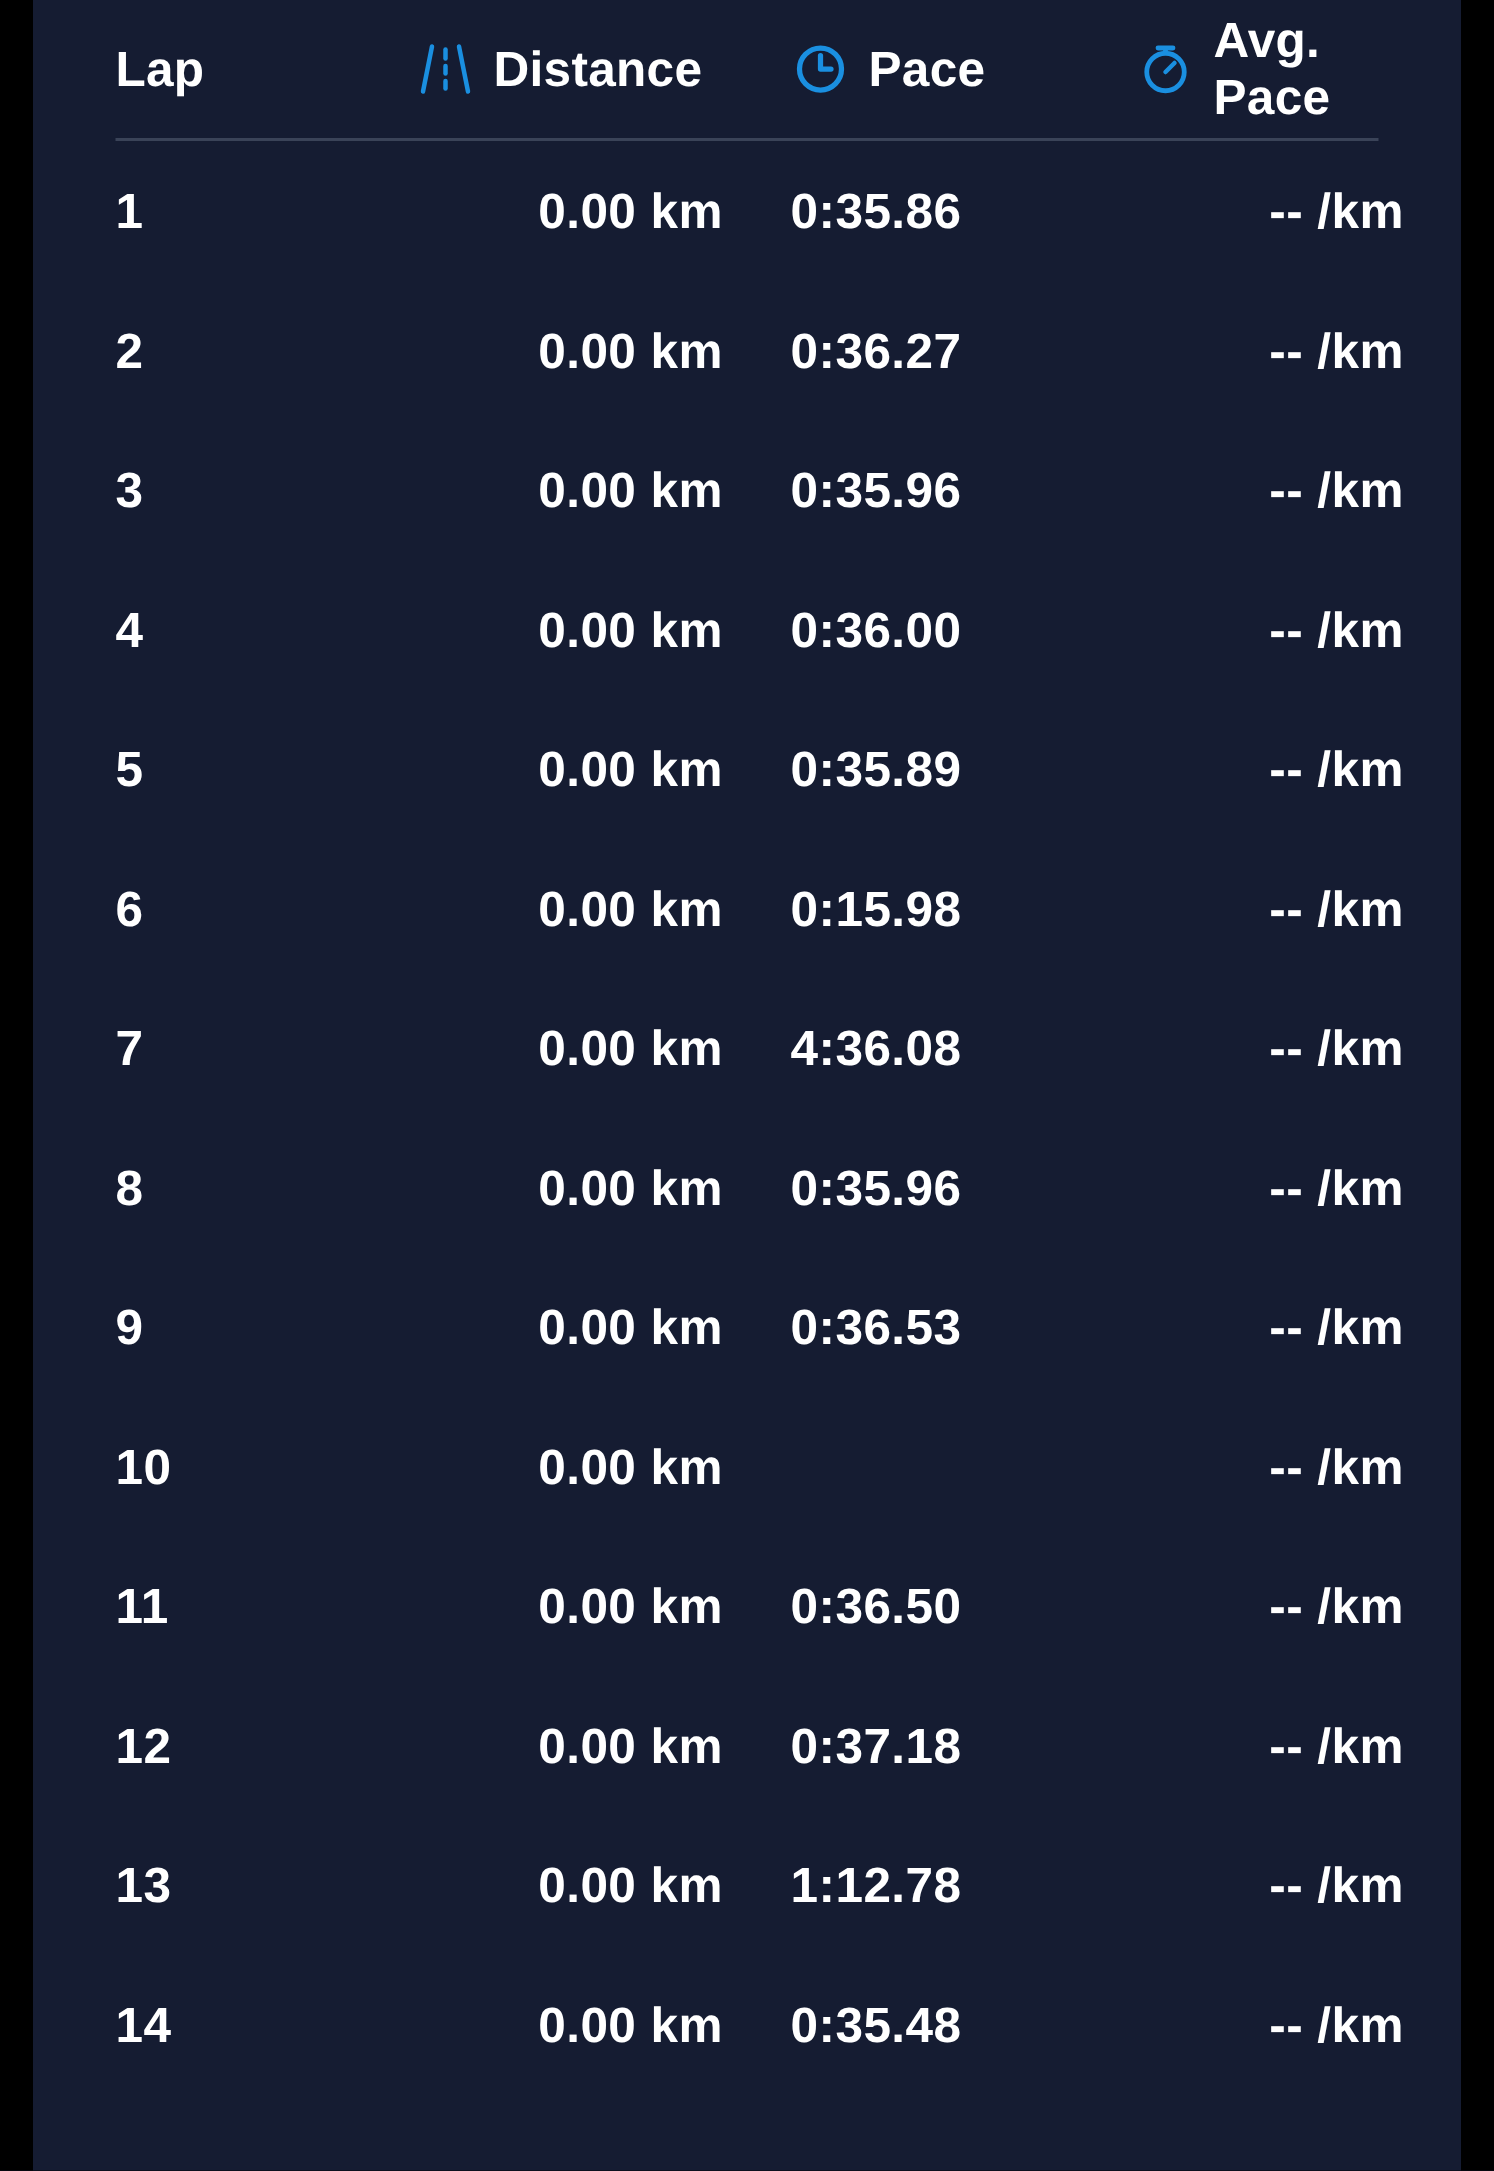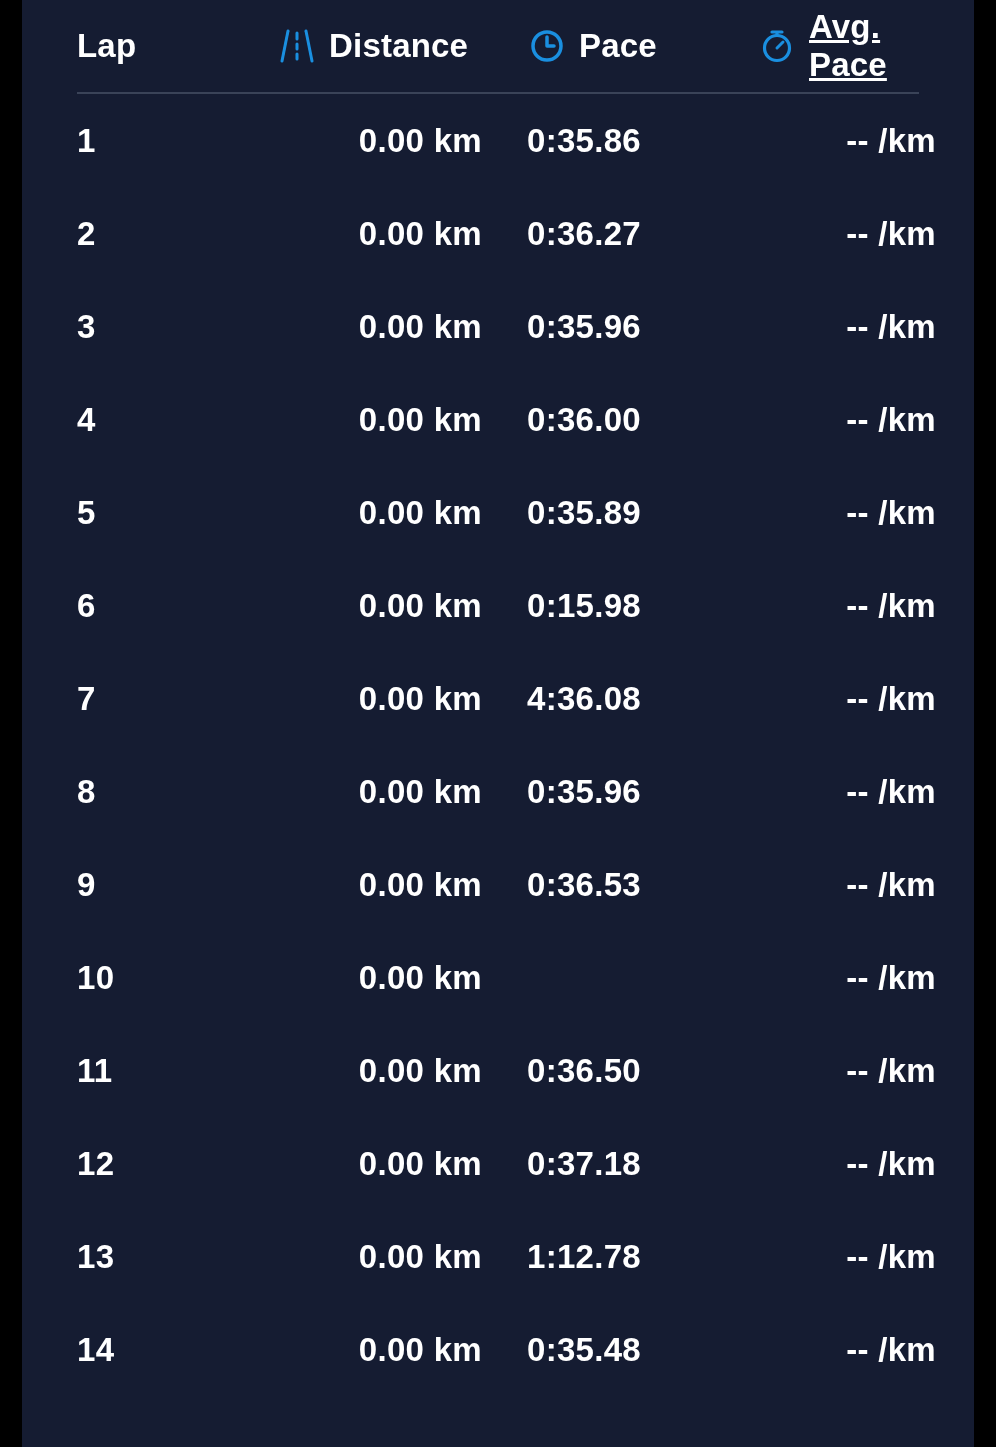--- a/index.html
+++ b/index.html
@@ -49,21 +49,20 @@
     width: 250px;
     justify-content: flex-start;
   }
   .hdr-time {
     width: 230px;
     justify-content: flex-start;
   }
   .hdr-pace {
     flex: 1;
     justify-content: flex-start;
-    text-decoration: underline;
   }
   .hdr-icon {
     width: 40px;
     height: 40px;
     margin-right: 12px;
     display: inline-flex;
     align-items: center;
     justify-content: center;
     flex: none;
   }

